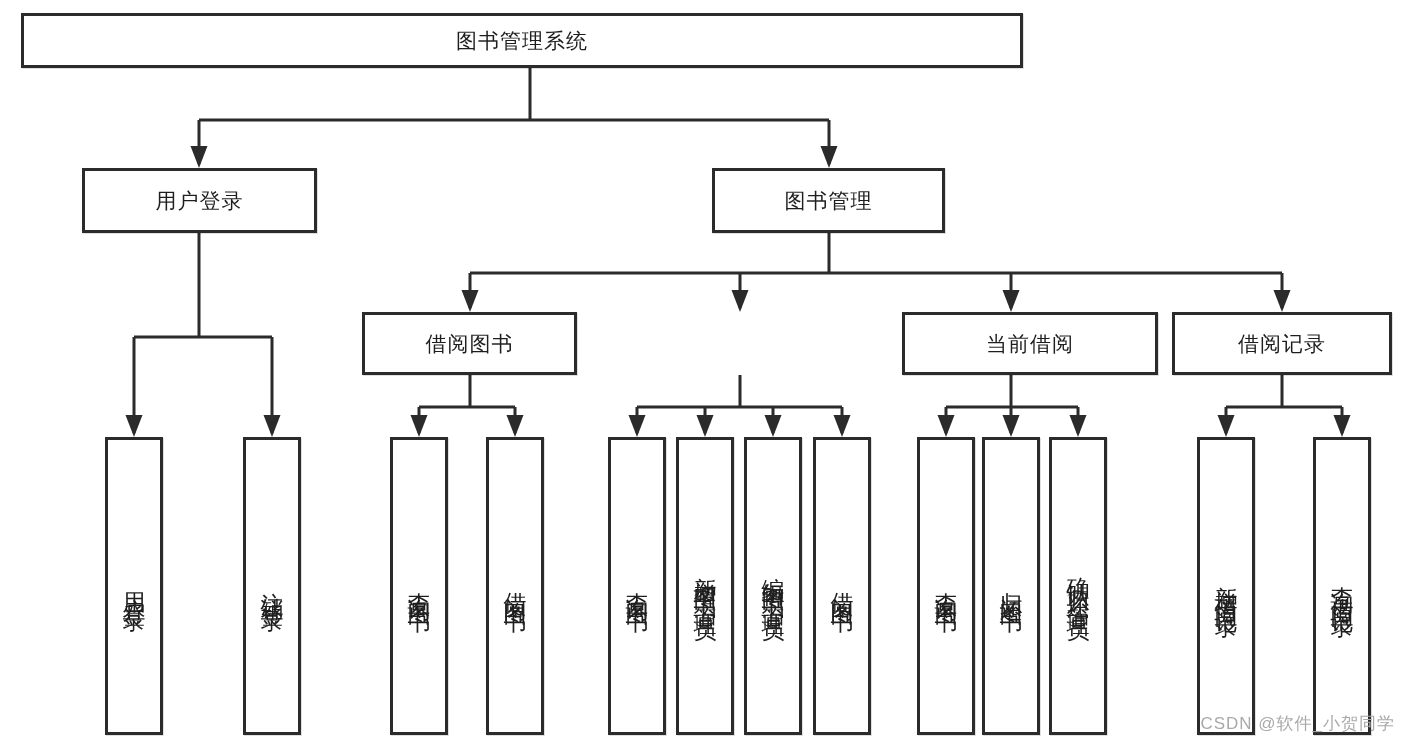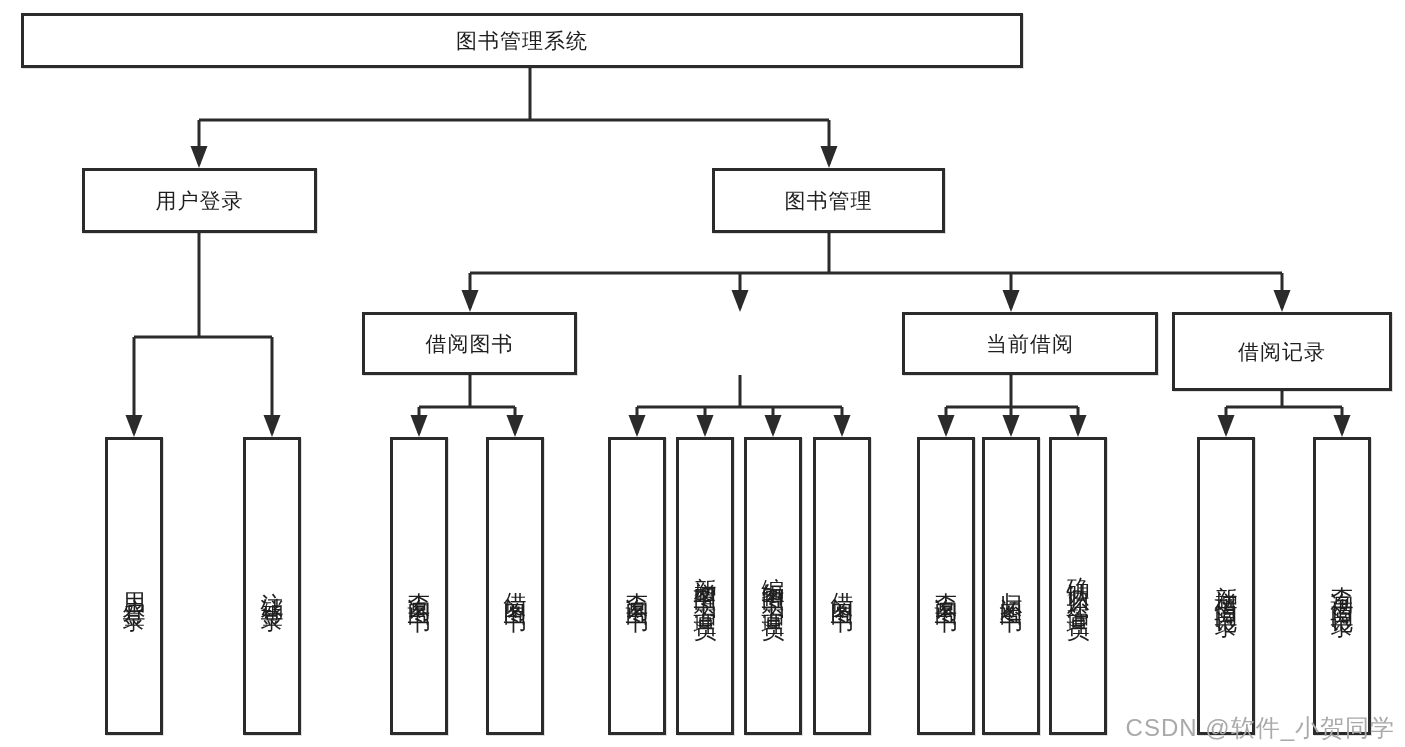--- a/index.html
+++ b/index.html
@@ -37,21 +37,21 @@
     font-size: 23px;
     letter-spacing: 6px;
     color: #1e1e1e;
     line-height: 1;
     white-space: nowrap;
   }
   #watermark {
     position: absolute;
     right: 10px;
     top: 712px;
-    font-size: 24px;
+    font-size: 17px;
     color: #a9a9a9;
     letter-spacing: 1px;
     z-index: 3;
   }
 </style>
 </head>
 <body>
 
 <div id="canvas">
 
@@ -87,21 +87,21 @@
     </g>
   </svg>
 
   <div class="node h" style="left:21px; top:13px; width:1002px; height:55px;">图书管理系统</div>
 
   <div class="node h" style="left:82px; top:168px; width:235px; height:65px;">用户登录</div>
   <div class="node h" style="left:712px; top:168px; width:233px; height:65px;">图书管理</div>
 
   <div class="node h" style="left:362px; top:312px; width:215px; height:63px;">借阅图书</div>
   <div class="node h" style="left:902px; top:312px; width:256px; height:63px;">当前借阅</div>
-  <div class="node h" style="left:1172px; top:312px; width:220px; height:79px;">借阅记录</div>
+  <div class="node h" style="left:1172px; top:312px; width:220px; height:63px;">借阅记录</div>
 
   <div class="node leaf" style="left:105px; top:437px;">
     <span class="vtext">用户登录</span>
   </div>
   <div class="node leaf" style="left:243px; top:437px;">
     <span class="vtext">注销登录</span>
   </div>
 
   <div class="node leaf" style="left:390px; top:437px;">
     <span class="vtext">查询图书</span>

